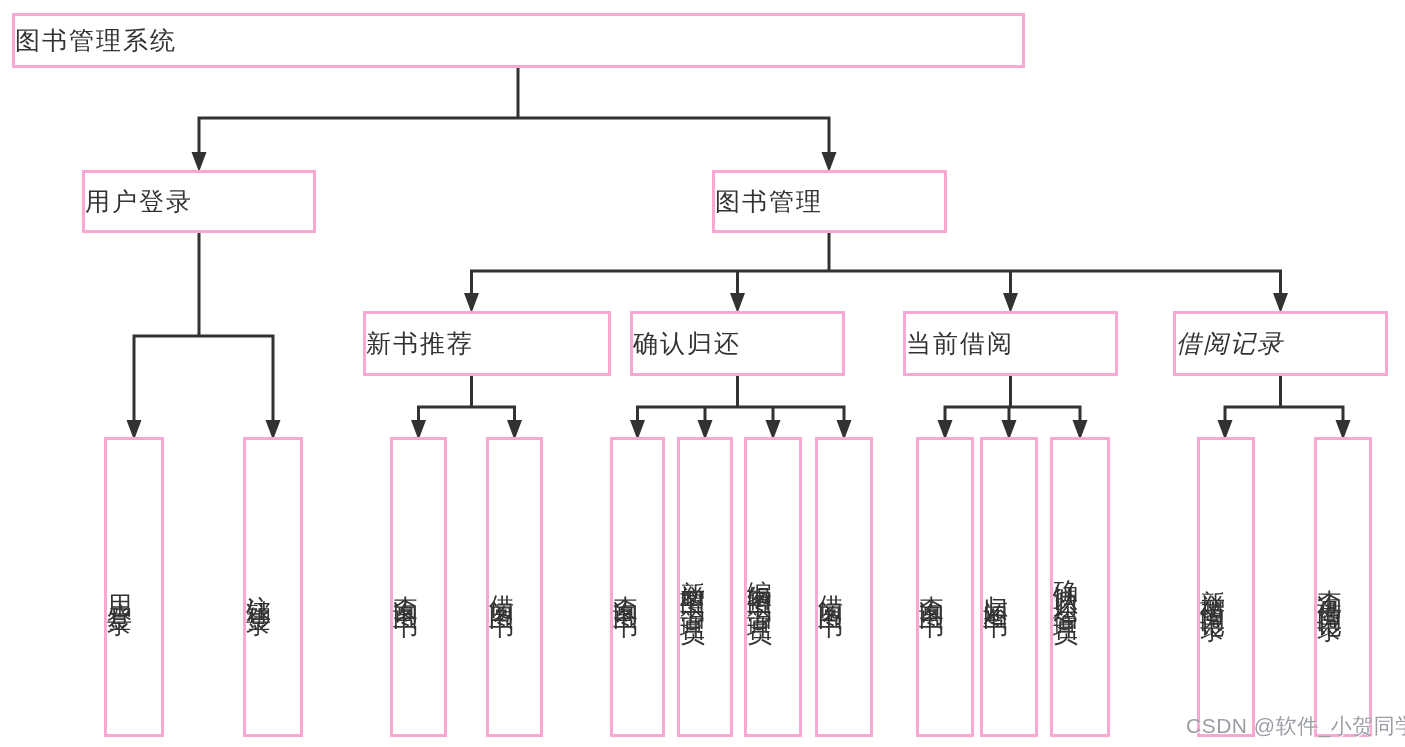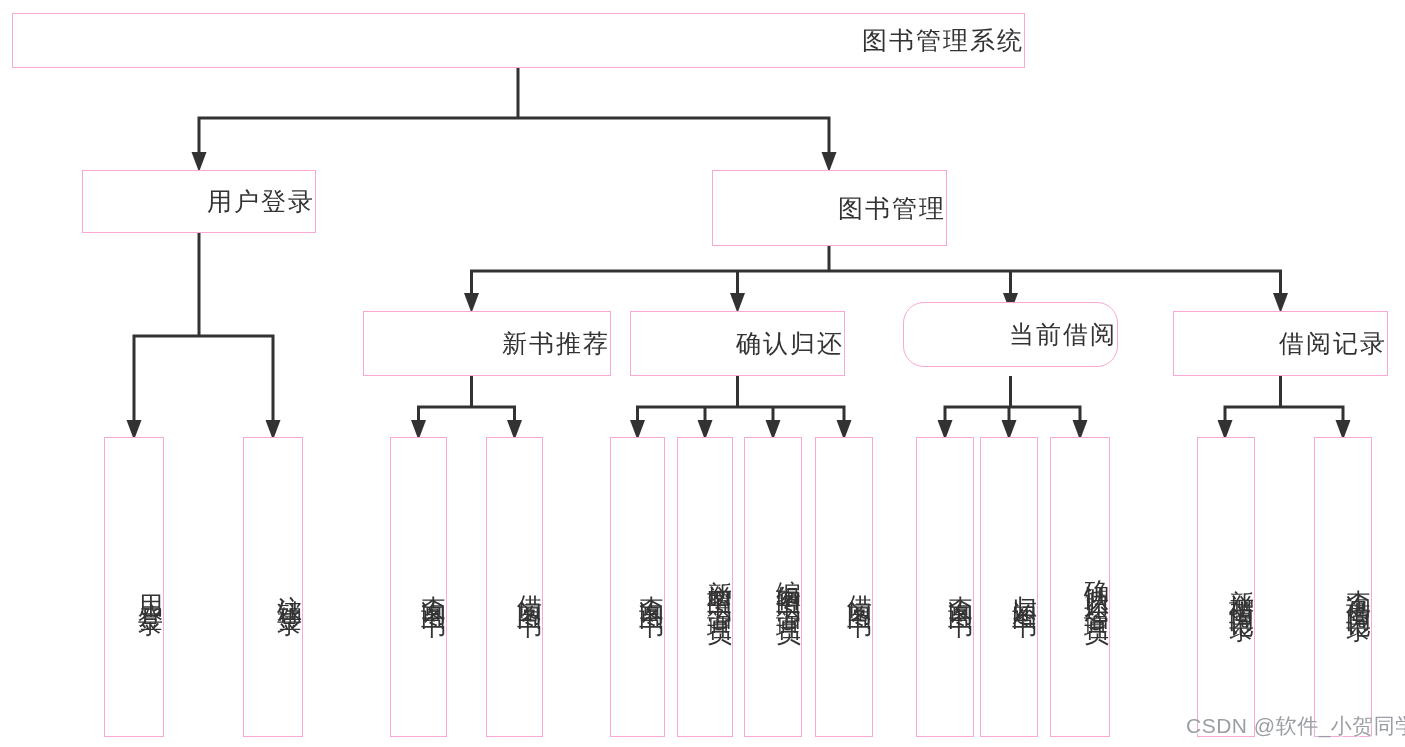--- a/index.html
+++ b/index.html
@@ -13,50 +13,50 @@
   }
   .wires {
     position: absolute;
     left: 0; top: 0;
     width: 1405px; height: 747px;
     z-index: 1;
   }
   .node {
     position: absolute;
     box-sizing: border-box;
-    border: 1px solid #f9a8d4;
+    border: 3px solid #f9a8d4;
     background: #ffffff;
     display: flex;
     align-items: center;
-    justify-content: flex-end;
+    justify-content: flex-start;
     color: #333333;
     z-index: 2;
   }
   .h-node .label {
     font-size: 25px;
     letter-spacing: 2px;
     white-space: nowrap;
     line-height: 1;
   }
   .v-node .label {
     writing-mode: vertical-rl;
     text-orientation: mixed;
     font-size: 25px;
     letter-spacing: 6px;
     line-height: 1;
     white-space: nowrap;
   }
   
   .n-root            { left: 12px;   top: 13px;  width: 1013px; height: 55px; }
   .n-user-login      { left: 82px;   top: 170px; width: 234px;  height: 63px; }
-  .n-book-mgmt       { left: 712px;  top: 170px; width: 235px;  height: 76px; padding-left: 39px; }
+  .n-book-mgmt       { left: 712px;  top: 170px; width: 235px;  height: 63px; }
   .n-new-book-rec    { left: 363px;  top: 311px; width: 248px;  height: 65px; }
   .n-book-borrow     { left: 630px;  top: 311px; width: 215px;  height: 65px; }
-  .n-current-borrow  { left: 903px;  top: 302px; width: 215px;  height: 65px; border-radius: 21px; }
-  .n-borrow-record   { left: 1173px; top: 311px; width: 215px;  height: 65px; }
+  .n-current-borrow  { left: 903px;  top: 311px; width: 215px;  height: 65px; }
+  .n-borrow-record   { left: 1173px; top: 311px; width: 215px;  height: 65px; font-style: italic; }
   .leaf              { top: 437px; height: 300px; }
   .n-user-login-leaf { left: 104px;  width: 60px; }
   .n-logout          { left: 243px;  width: 60px; }
   .n-rec-query       { left: 390px;  width: 57px; }
   .n-rec-borrow      { left: 486px;  width: 57px; }
   .n-bb-query        { left: 610px;  width: 55px; }
   .n-bb-add          { left: 677px;  width: 56px; }
   .n-bb-edit         { left: 744px;  width: 58px; }
   .n-bb-borrow       { left: 815px;  width: 58px; }
   .n-cb-query        { left: 916px;  width: 58px; }

